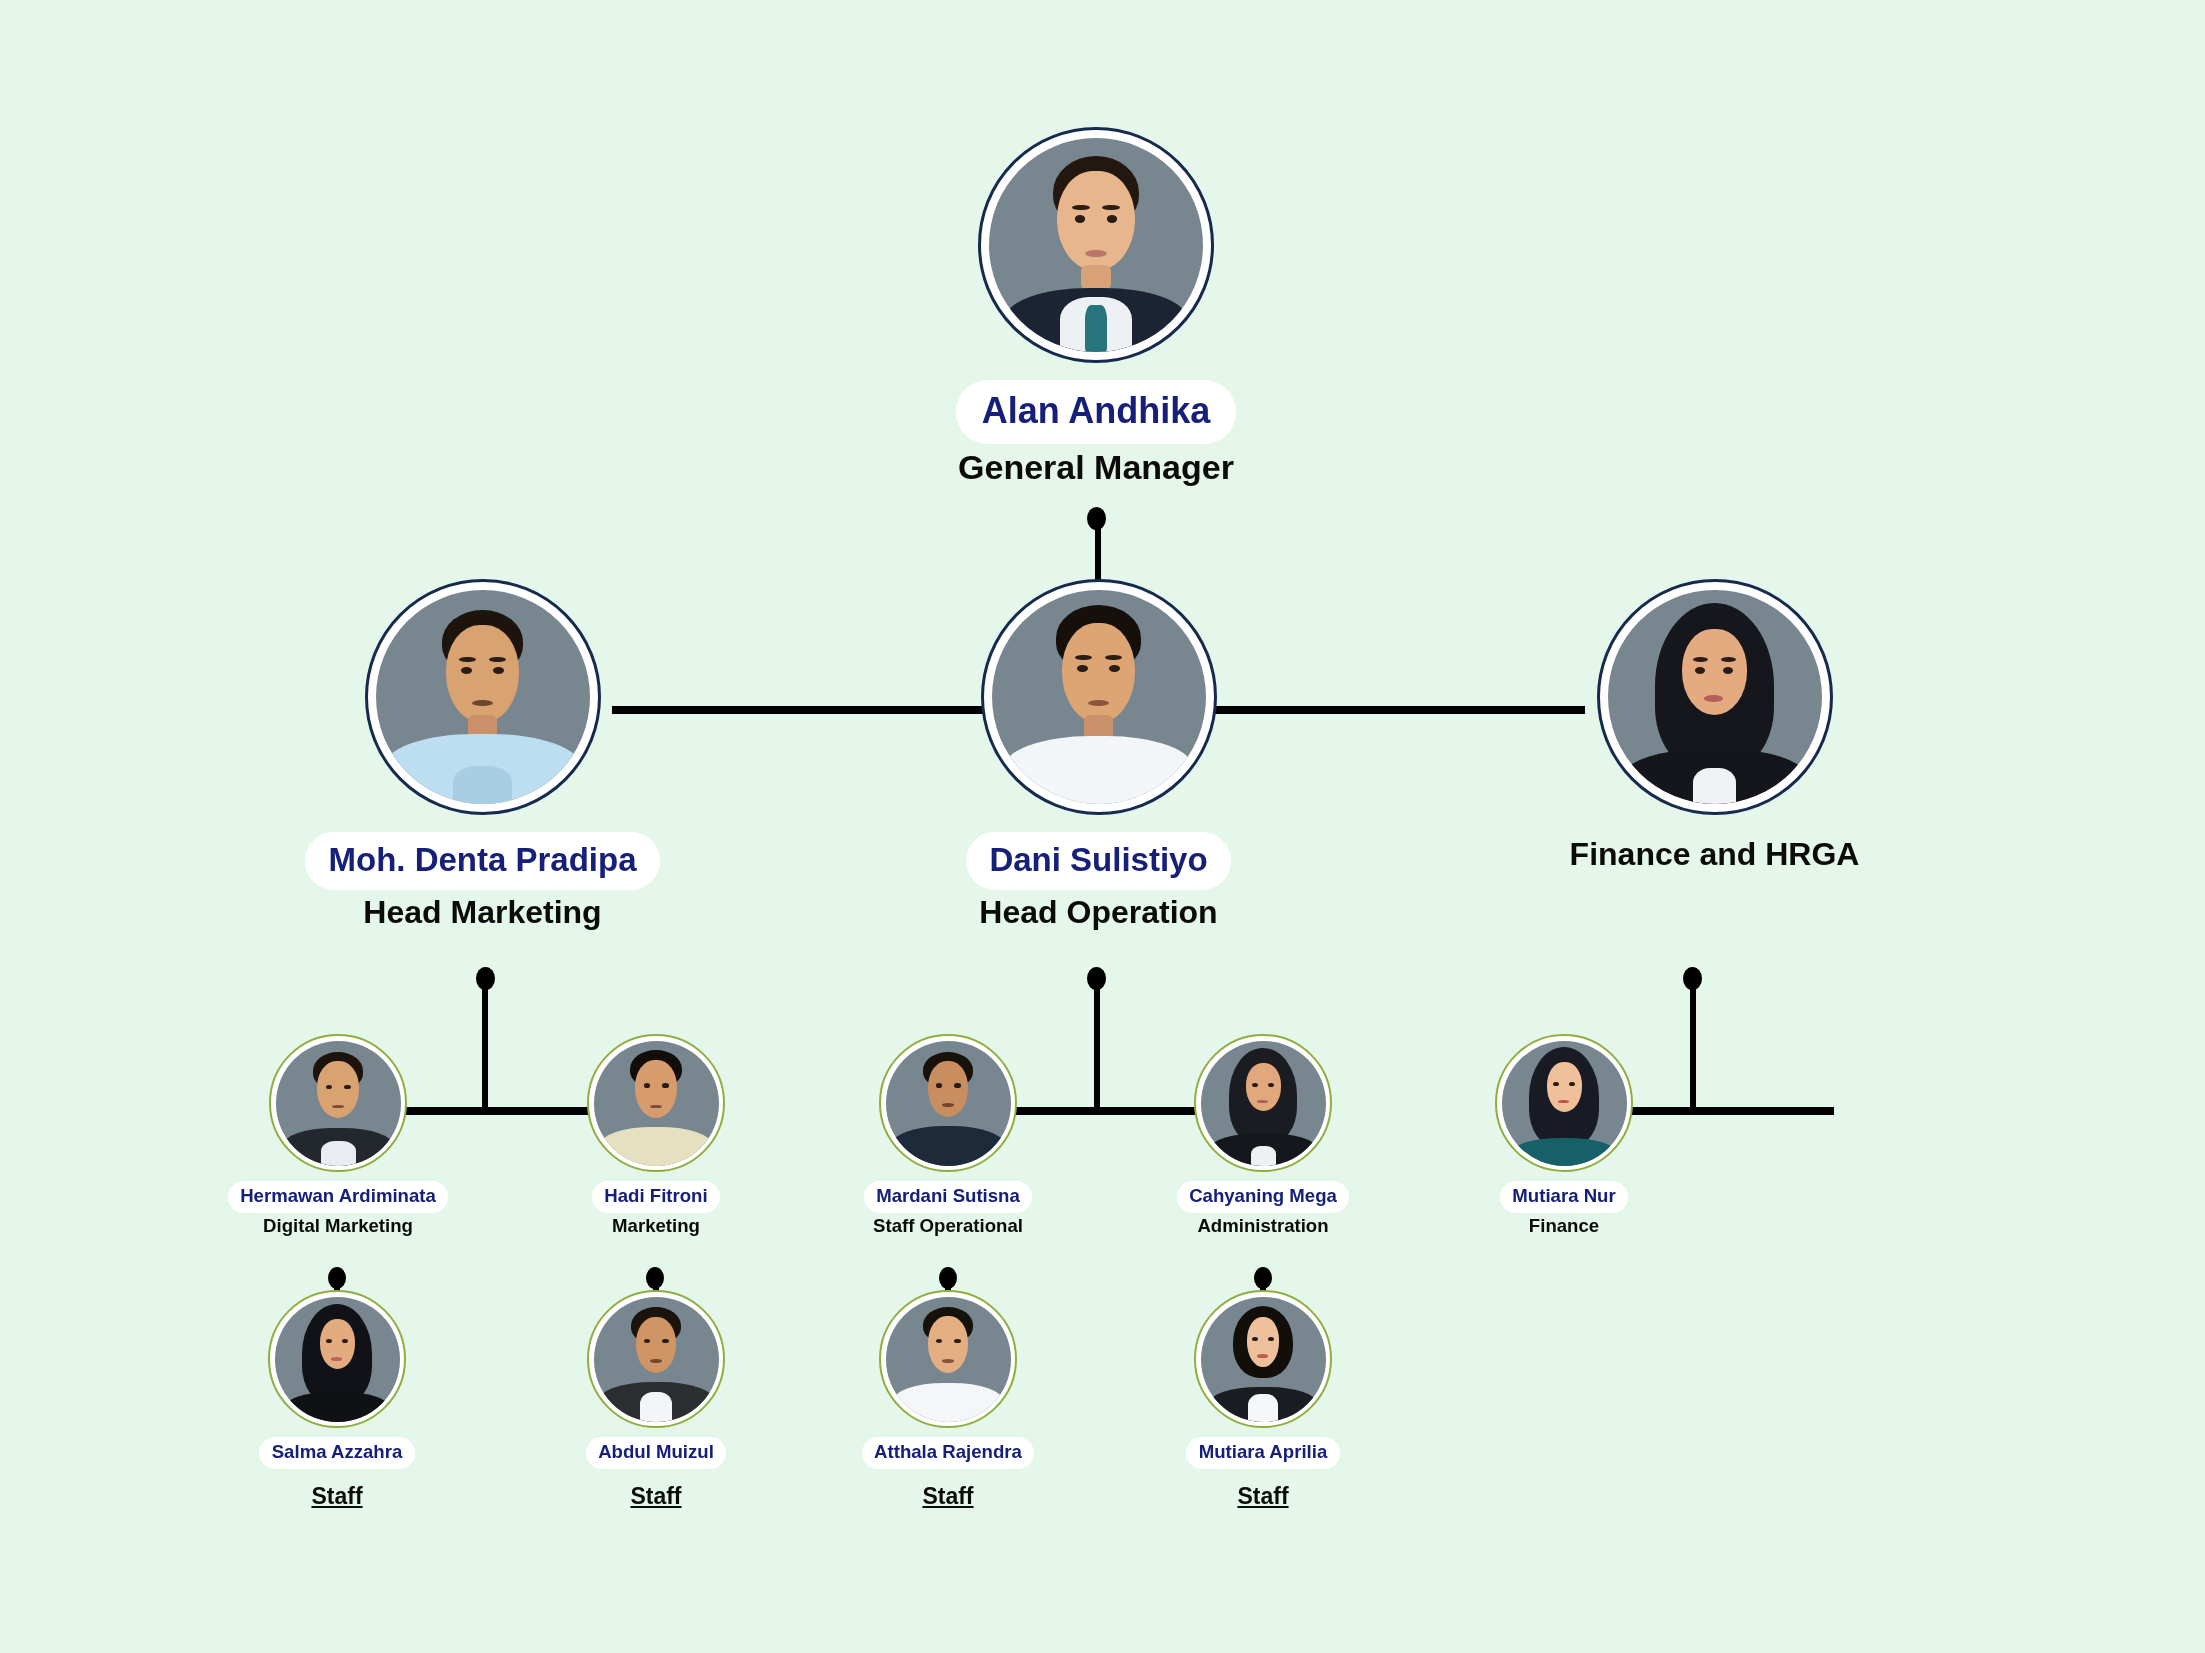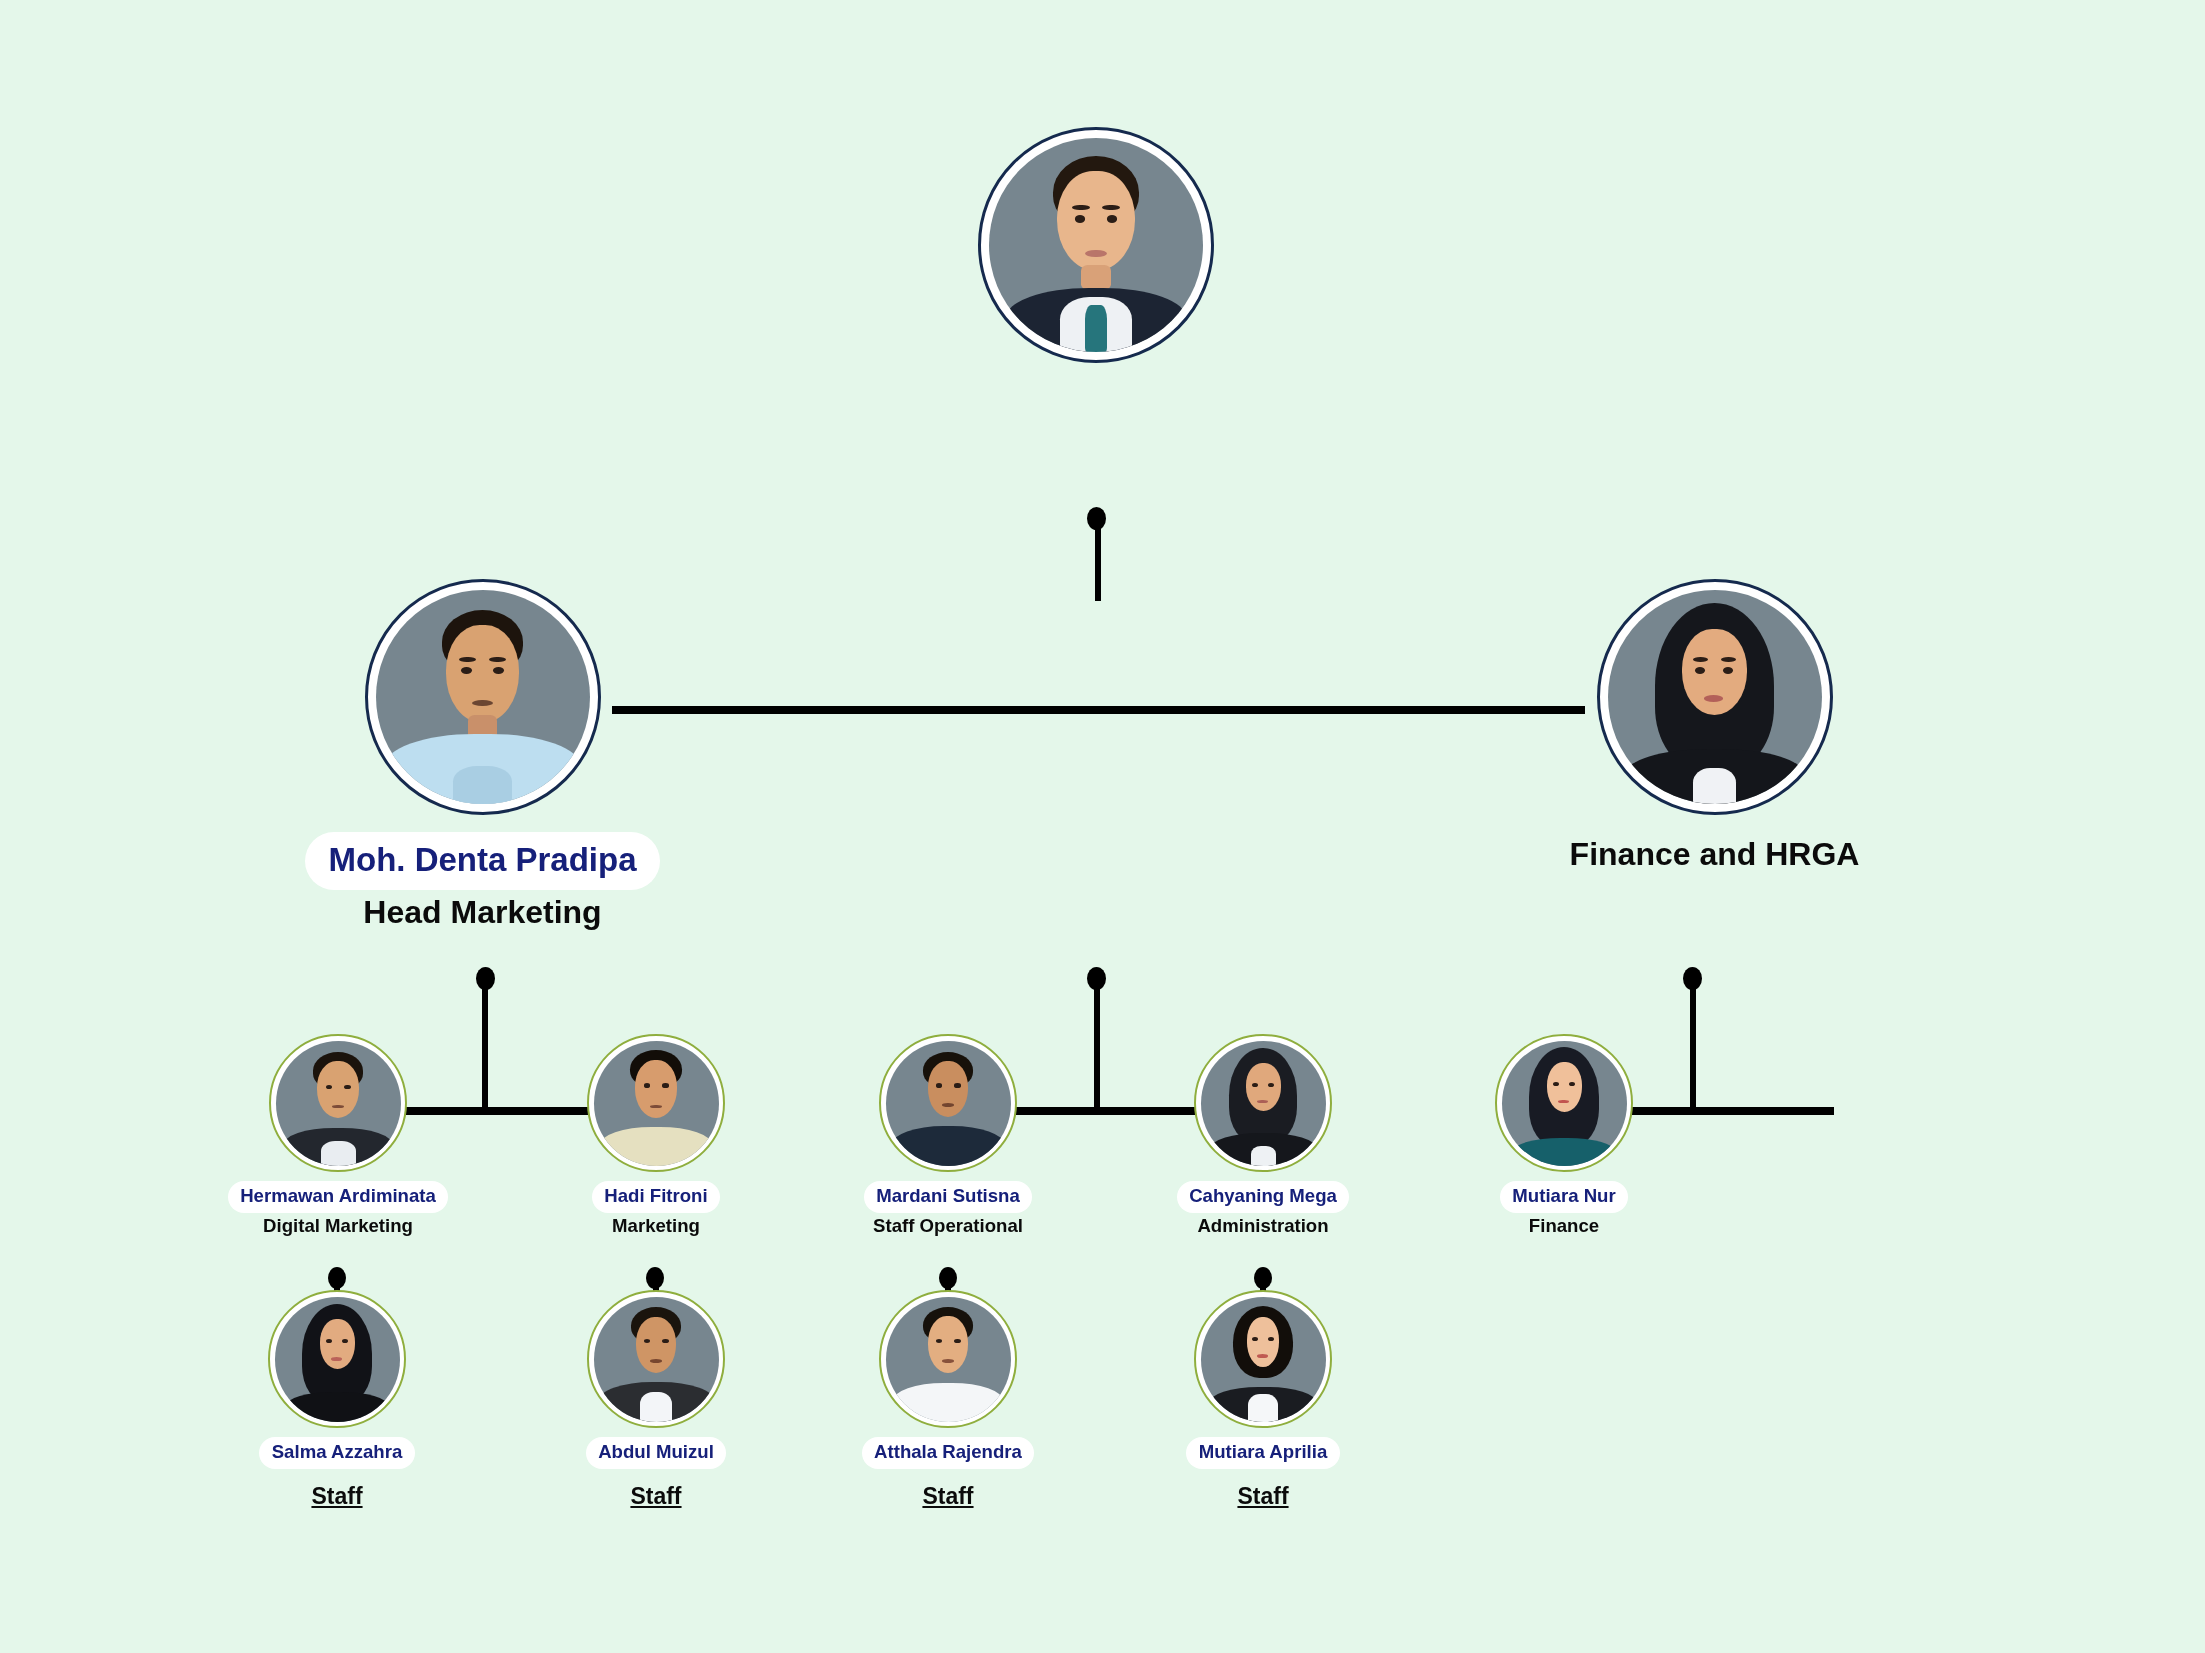--- a/index.html
+++ b/index.html
@@ -196,20 +196,24 @@
           <div class="eye" style="left:40%; top:36%; width:5%;  height:3.4%;"></div>
           <div class="eye" style="left:55%; top:36%; width:5%;  height:3.4%;"></div>
           <div class="mouth" style="left:45%; top:52%; width:10%; height:3.4%;"></div>
           <div class="neck" style="left:43%; top:59%; width:14%; height:12%; background:#d9a178;"></div>
           <div class="body" style="left:8%;  width:84%; height:30%; background:#1c2433;"></div>
           <div class="shirt" style="left:33%; width:34%; height:26%; background:#eef1f4;"></div>
           <div class="tie" style="left:45%; width:10%; height:22%; background:#26757c;"></div>
         </div>
       </div>
     </div>
+    <div class="lbl-l1" style="margin-top:16.5px; display:flex; flex-direction:column; align-items:center;">
+      <div class="name-pill">Alan Andhika</div>
+      <div class="role">General Manager</div>
+    </div>
   </div>
 
   <div class="node" style="left:310px; top:579px; width:345px;">
     <div class="avatar lvl-big" style="width:236px; height:236px;">
       <div class="photo" style="width:214px; height:214px;">
         <div class="fig">
           <div class="hair" style="left:31%; top:9%;  width:38%; height:30%; background:#1d140d;"></div>
           <div class="face" style="left:33%; top:16%; width:34%; height:46%; background:#d9a271;"></div>
           <div class="brow" style="left:39%; top:31%; width:8%;  height:2.6%;"></div>
           <div class="brow" style="left:53%; top:31%; width:8%;  height:2.6%;"></div>
@@ -221,20 +225,41 @@
           <div class="shirt" style="left:36%; width:28%; height:18%; background:#a9cee3;"></div>
         </div>
       </div>
     </div>
     <div class="lbl-l2" style="margin-top:16.5px; display:flex; flex-direction:column; align-items:center;">
       <div class="name-pill">Moh. Denta Pradipa</div>
       <div class="role">Head Marketing</div>
     </div>
   </div>
 
+  <div class="node" style="left:926px; top:579px; width:345px;">
+    <div class="avatar lvl-big" style="width:236px; height:236px;">
+      <div class="photo" style="width:214px; height:214px;">
+        <div class="fig">
+          <div class="hair" style="left:30%; top:7%;  width:40%; height:31%; background:#15100b;"></div>
+          <div class="face" style="left:33%; top:15%; width:34%; height:47%; background:#dda474;"></div>
+          <div class="brow" style="left:39%; top:30%; width:8%;  height:2.6%;"></div>
+          <div class="brow" style="left:53%; top:30%; width:8%;  height:2.6%;"></div>
+          <div class="eye" style="left:40%; top:35%; width:5%;  height:3.2%;"></div>
+          <div class="eye" style="left:55%; top:35%; width:5%;  height:3.2%;"></div>
+          <div class="mouth" style="left:45%; top:51%; width:10%; height:3%; background:#8b5442;"></div>
+          <div class="neck" style="left:43%; top:58%; width:14%; height:12%; background:#cb916a;"></div>
+          <div class="body" style="left:6%;  width:88%; height:32%; background:#f3f6f8;"></div>
+        </div>
+      </div>
+    </div>
+    <div class="lbl-l2" style="margin-top:16.5px; display:flex; flex-direction:column; align-items:center;">
+      <div class="name-pill">Dani Sulistiyo</div>
+      <div class="role">Head Operation</div>
+    </div>
+  </div>
 
   <div class="node" style="left:1542px; top:579px; width:345px;">
     <div class="avatar lvl-big" style="width:236px; height:236px;">
       <div class="photo" style="width:214px; height:214px;">
         <div class="fig">
           <div class="hijab" style="left:22%; top:6%;  width:56%; height:78%; background:#15171c;"></div>
           <div class="face" style="left:35%; top:18%; width:30%; height:40%; background:#e3ab7f;"></div>
           <div class="brow" style="left:40%; top:31%; width:7%;  height:2.4%;"></div>
           <div class="brow" style="left:53%; top:31%; width:7%;  height:2.4%;"></div>
           <div class="eye" style="left:41%; top:36%; width:4.6%; height:3.2%;"></div>

